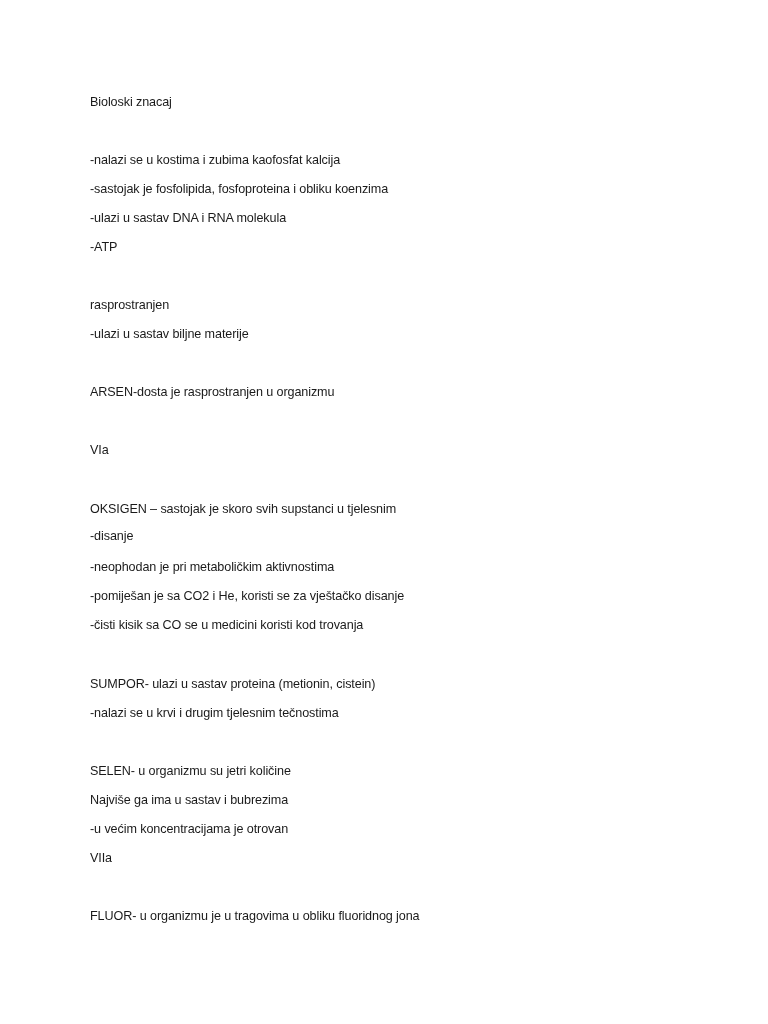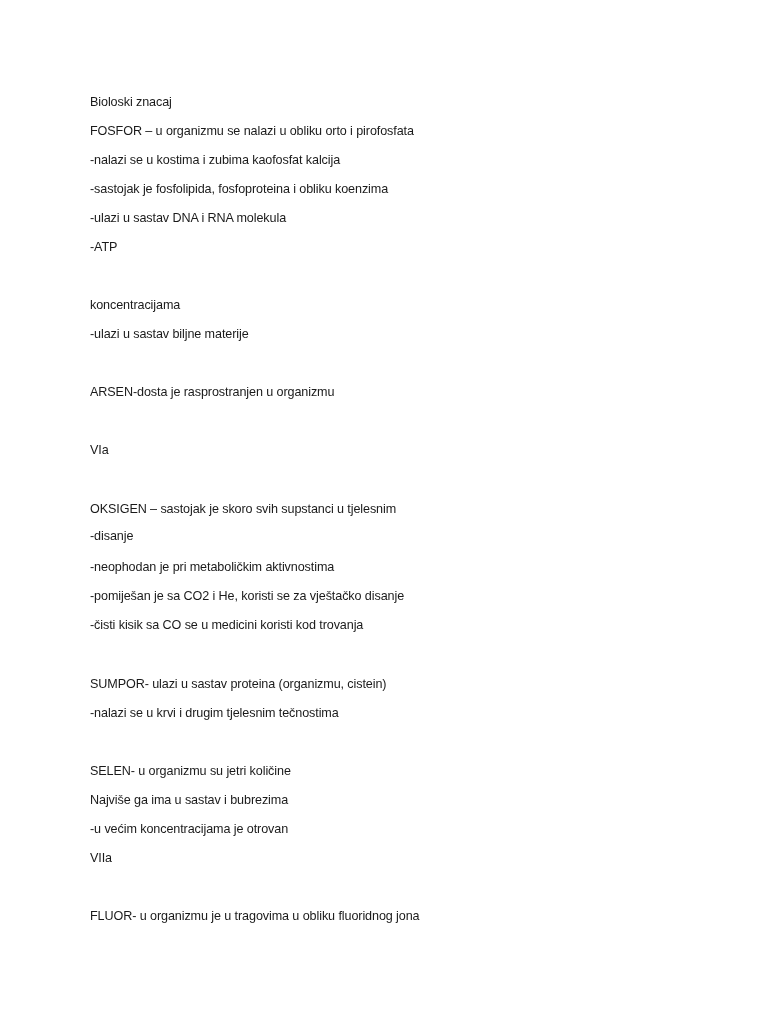--- a/index.html
+++ b/index.html
@@ -28,38 +28,37 @@
       color: #1a1a1a;
       white-space: nowrap;
       letter-spacing: -0.1px;
     }
   </style>
 </head>
 <body>
 
 <div class="page">
   <div class="line" style="top:94px">Bioloski znacaj</div>
-  <div class="line" style="top:123px">FOSFOR – u organizmu se nalazi u obliku orto i pirofosfata</div>
   <div class="line" style="top:152px">-nalazi se u kostima i zubima kaofosfat kalcija</div>
   <div class="line" style="top:181px">-sastojak je fosfolipida, fosfoproteina i obliku koenzima</div>
   <div class="line" style="top:210px">-ulazi u sastav DNA i RNA molekula</div>
   <div class="line" style="top:239px">-ATP</div>
-  <div class="line" style="top:297px">koncentracijama</div>
+  <div class="line" style="top:297px">rasprostranjen</div>
   <div class="line" style="top:326px">-ulazi u sastav biljne materije</div>
 
   <div class="line" style="top:384px">ARSEN-dosta je rasprostranjen u organizmu</div>
   <div class="line" style="top:442px">VIa</div>
 
   <div class="line" style="top:501px">OKSIGEN – sastojak je skoro svih supstanci u tjelesnim</div>
   <div class="line" style="top:528px">-disanje</div>
   <div class="line" style="top:559px">-neophodan je pri metaboličkim aktivnostima</div>
   <div class="line" style="top:588px">-pomiješan je sa CO2 i He, koristi se za vještačko disanje</div>
   <div class="line" style="top:617px">-čisti kisik sa CO se u medicini koristi kod trovanja</div>
 
-  <div class="line" style="top:676px">SUMPOR- ulazi u sastav proteina (organizmu, cistein)</div>
+  <div class="line" style="top:676px">SUMPOR- ulazi u sastav proteina (metionin, cistein)</div>
   <div class="line" style="top:705px">-nalazi se u krvi i drugim tjelesnim tečnostima</div>
 
   <div class="line" style="top:763px">SELEN- u organizmu su jetri količine</div>
   <div class="line" style="top:792px">Najviše ga ima u sastav i bubrezima</div>
   <div class="line" style="top:821px">-u većim koncentracijama je otrovan</div>
   <div class="line" style="top:850px">VIIa</div>
 
   <div class="line" style="top:908px">FLUOR- u organizmu je u tragovima u obliku fluoridnog jona</div>
 </div>
 

